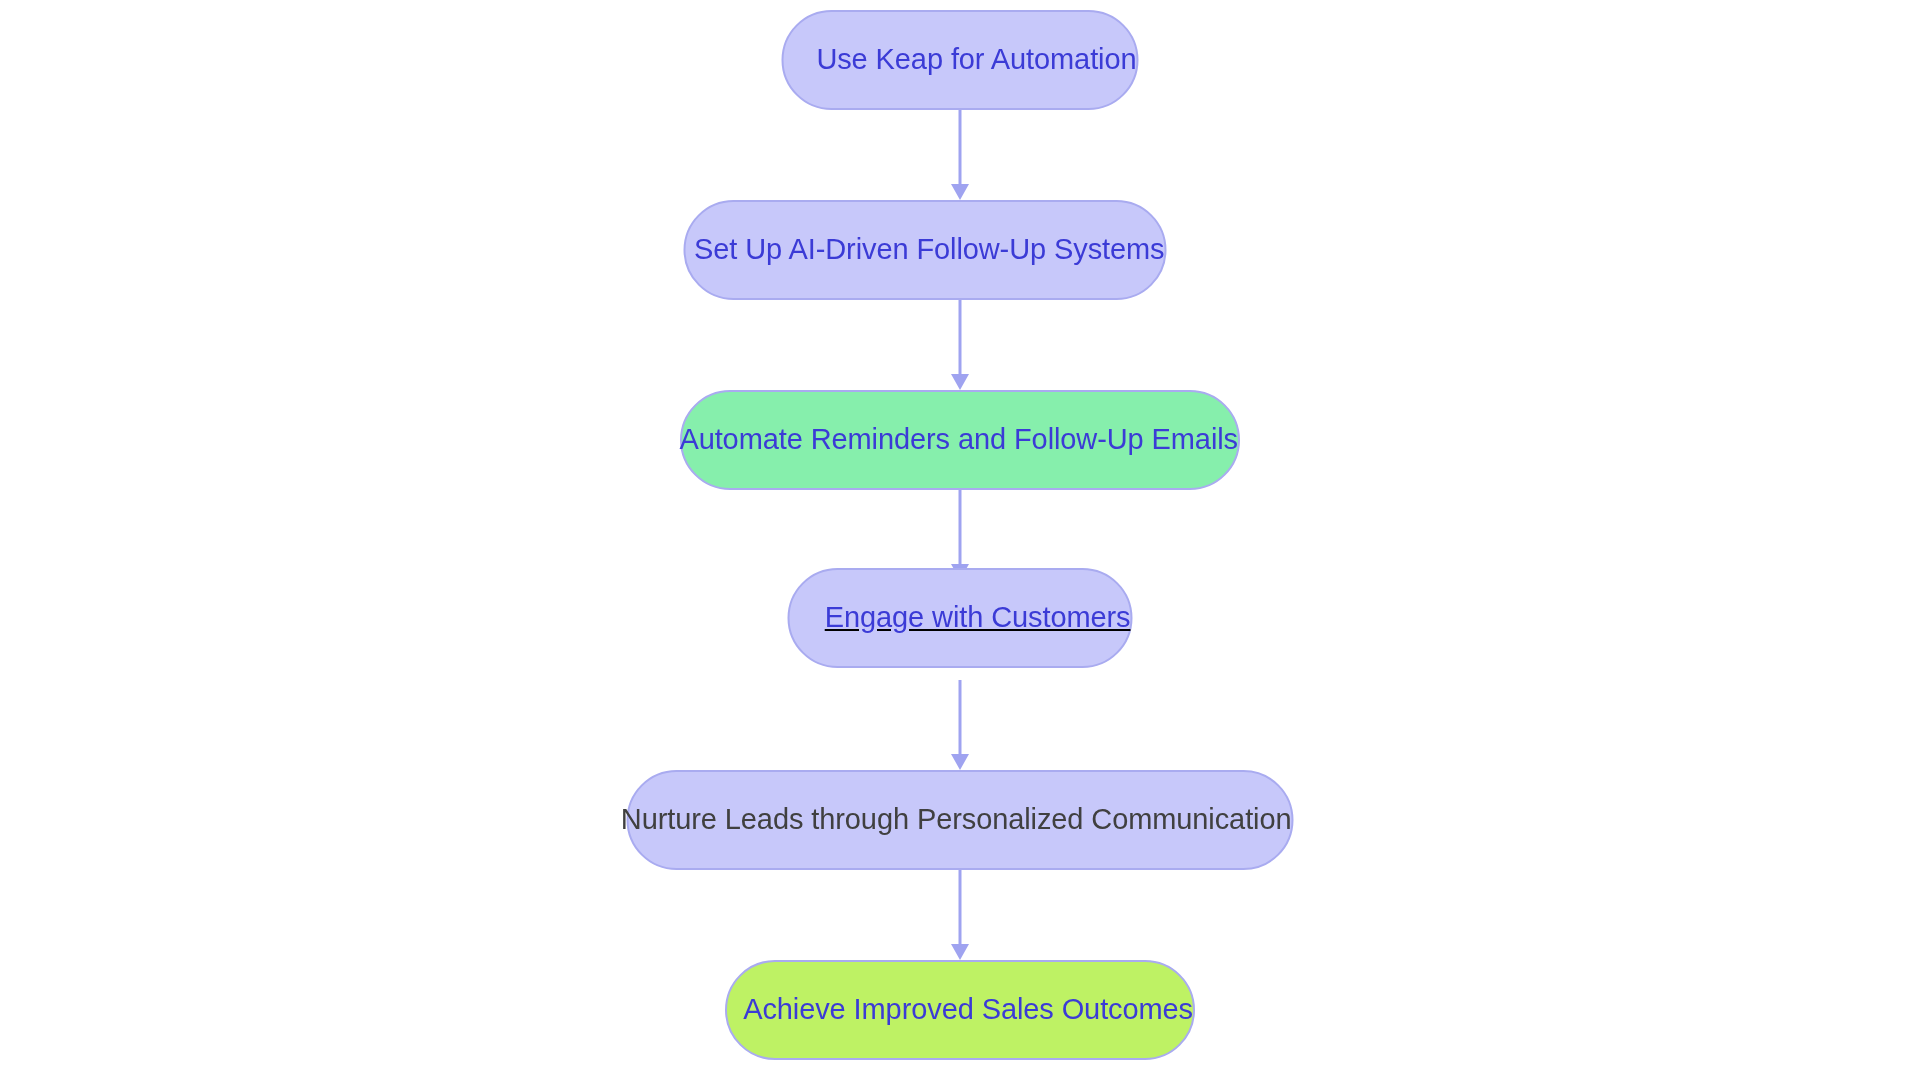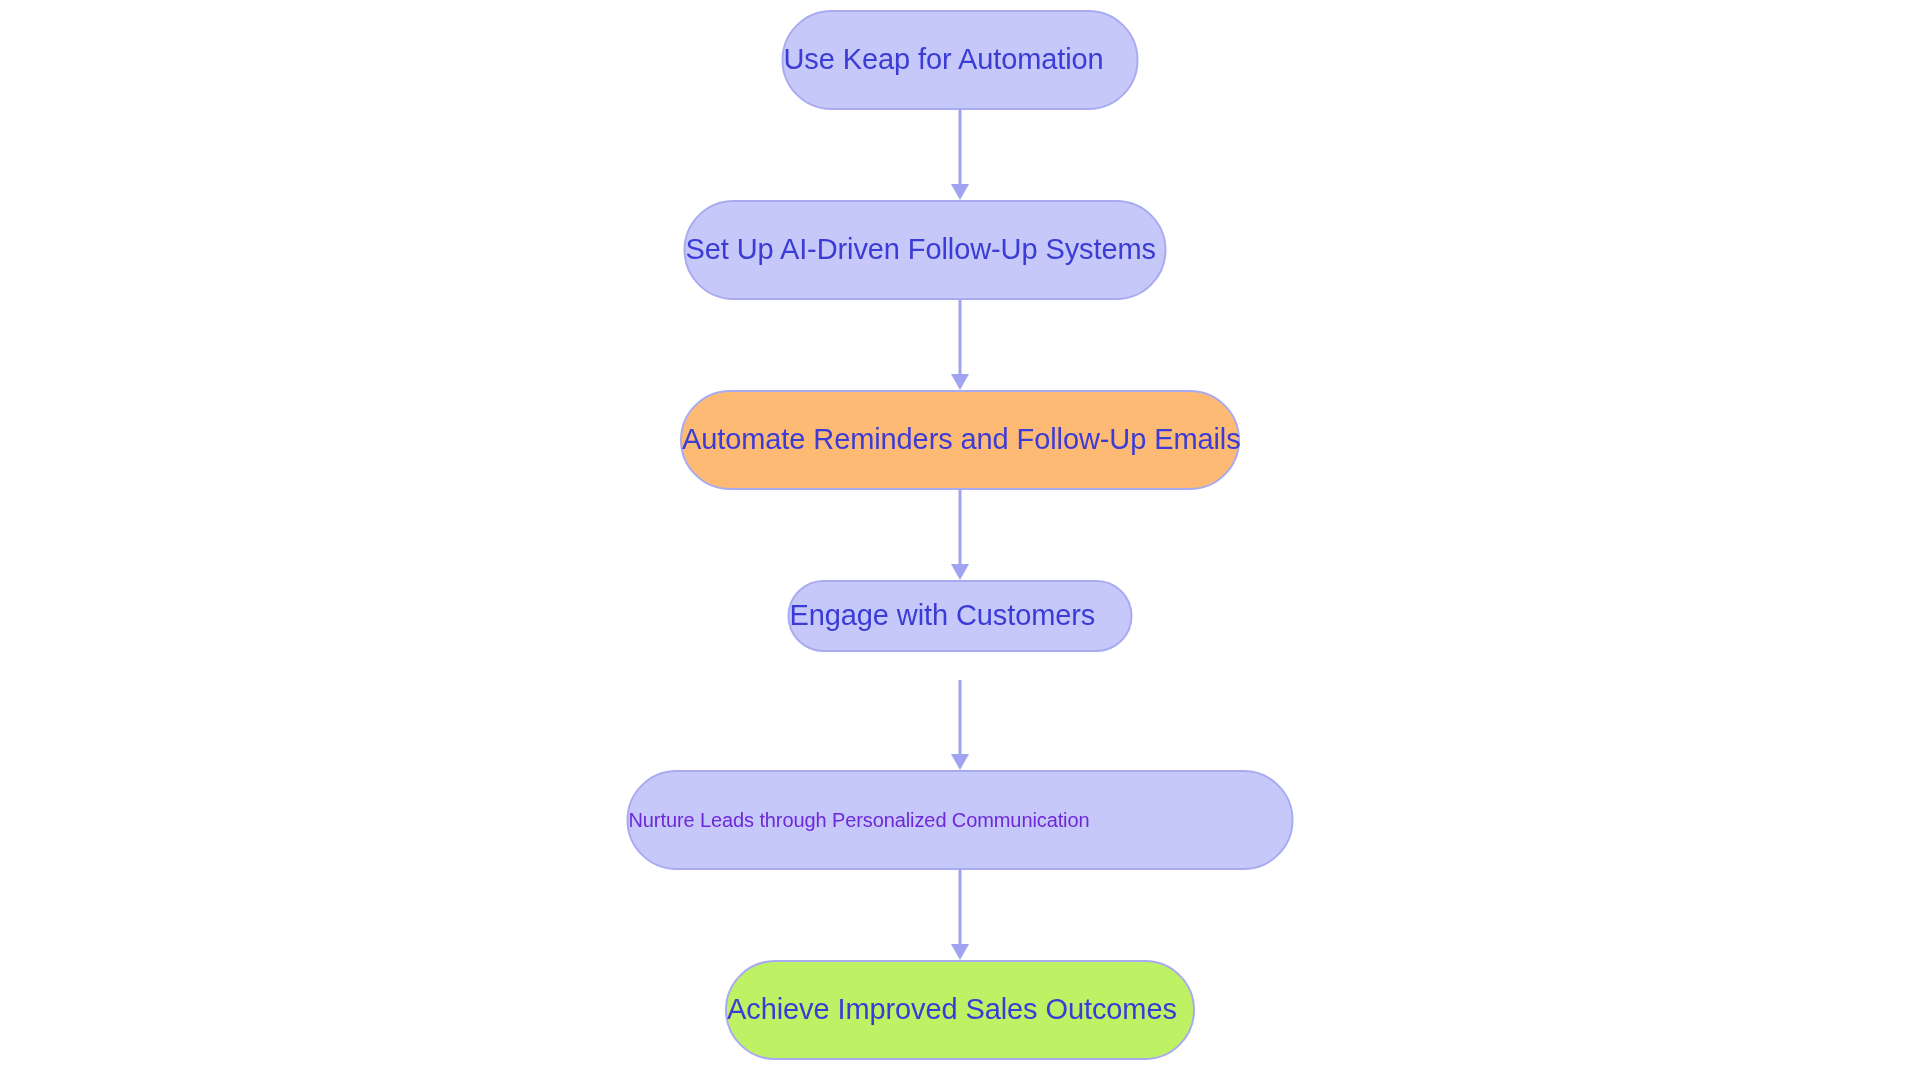--- a/index.html
+++ b/index.html
@@ -40,21 +40,21 @@
     width: 1920px;
     height: 1083px;
     z-index: 2;
   }
 
   .flow-node {
     position: absolute;
     box-sizing: border-box;
     display: flex;
     align-items: center;
-    justify-content: flex-start;
+    justify-content: flex-end;
     background: #c7c8fa;
     border: 2px solid #a9abf0;
     border-radius: 999px;
     transform: translateX(-50%);
   }
 
   .flow-node-label {
     font-family: "Liberation Sans", "DejaVu Sans", sans-serif;
     font-size: 29px;
     font-weight: 400;
@@ -96,27 +96,27 @@
       </g>
     </svg>
 
   <div id="node-layer">
       <div class="flow-node" style="left: 960px; top: 10px; width: 357px; height: 100px; background: rgb(199, 200, 250); border-color: rgb(169, 171, 240); border-width: 2px;">
         <span class="flow-node-label" style="color: rgb(59, 59, 214); font-size: 29px;">Use Keap for Automation</span>
       </div>
       <div class="flow-node" style="left: 925px; top: 200px; width: 483px; height: 100px; background: rgb(199, 200, 250); border-color: rgb(169, 171, 240); border-width: 2px;">
         <span class="flow-node-label" style="color: rgb(59, 59, 214); font-size: 29px;">Set Up AI-Driven Follow-Up Systems</span>
       </div>
-      <div class="flow-node" style="left: 960px; top: 390px; width: 560px; height: 100px; background: #fdba74; border-color: rgb(169, 171, 240); border-width: 2px;">
+      <div class="flow-node" style="left: 960px; top: 390px; width: 560px; height: 100px; background: #86efac; border-color: rgb(169, 171, 240); border-width: 2px;">
         <span class="flow-node-label" style="color: rgb(59, 59, 214); font-size: 29px;">Automate Reminders and Follow-Up Emails</span>
       </div>
-      <div class="flow-node" style="left: 960px; top: 580px; width: 345px; height: 72px; background: rgb(199, 200, 250); border-color: rgb(169, 171, 240); border-width: 2px;">
+      <div class="flow-node" style="left: 960px; top: 568px; width: 345px; height: 100px; background: rgb(199, 200, 250); border-color: rgb(169, 171, 240); border-width: 2px; text-decoration: underline;">
         <span class="flow-node-label" style="color: rgb(59, 59, 214); font-size: 29px;">Engage with Customers</span>
       </div>
       <div class="flow-node" style="left: 960px; top: 770px; width: 667px; height: 100px; background: rgb(199, 200, 250); border-color: rgb(169, 171, 240); border-width: 2px;">
-        <span class="flow-node-label" style="color: #6d28d9; font-size: 20px;">Nurture Leads through Personalized Communication</span>
+        <span class="flow-node-label" style="color: #404040; font-size: 29px;">Nurture Leads through Personalized Communication</span>
       </div>
       <div class="flow-node" style="left: 960px; top: 960px; width: 470px; height: 100px; background: #bef264; border-color: rgb(169, 171, 240); border-width: 2px;">
         <span class="flow-node-label" style="color: rgb(59, 59, 214); font-size: 29px;">Achieve Improved Sales Outcomes</span>
       </div>
     </div>
 
 </div>
 
 </body></html>

